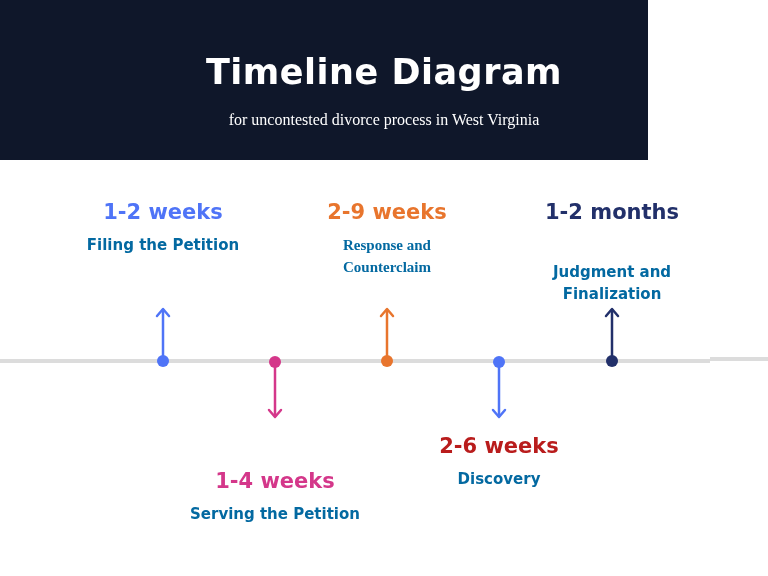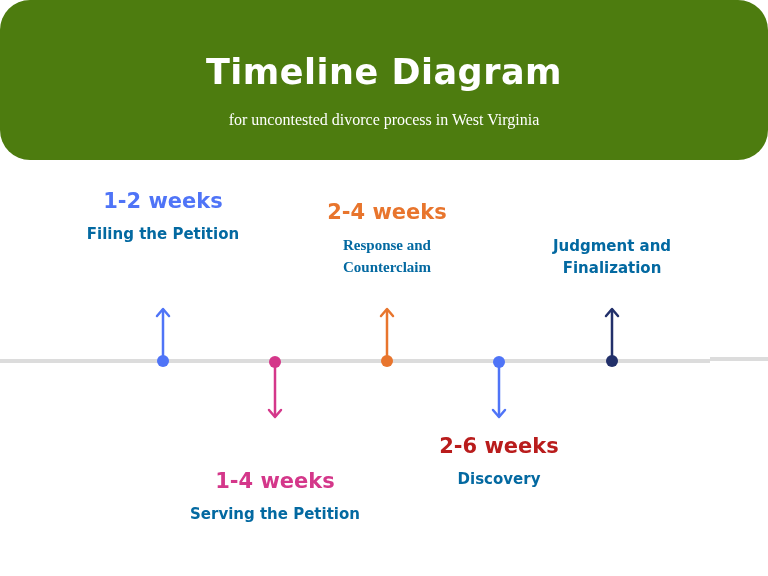--- a/index.html
+++ b/index.html
@@ -1,76 +1,77 @@
 <!DOCTYPE html>
 <html><head>
 <meta charset="utf-8">
 <style>
   html, body { margin: 0; padding: 0; }
   body { width: 768px; height: 576px; background: #ffffff; position: relative; overflow: hidden; font-family: "DejaVu Sans", sans-serif; }
-  .header { position: absolute; left: 0; top: 0; width: 768px; height: 160px; background: #4d7c0f; border-radius: 30px; }
+  .header { position: absolute; left: 0; top: 0; width: 648px; height: 160px; background: #0f172a; }
   .title { position: absolute; left: 0; top: 52px; width: 768px; text-align: center; color: #ffffff; font-family: "DejaVu Sans", sans-serif; font-weight: bold; font-size: 35px; letter-spacing: 0.5px; }
   .subtitle { position: absolute; left: 0; top: 111px; width: 768px; text-align: center; color: #ffffff; font-family: Liberation Serif, serif; font-size: 16px; }
   .line { position: absolute; background: #dcdcdc; height: 4px; }
   .event { position: absolute; width: 240px; text-align: center; }
   .dur { font-family: "DejaVu Sans", sans-serif; font-weight: bold; font-size: 21px; line-height: 26px; white-space: nowrap; }
   .lbl { font-family: "DejaVu Sans", sans-serif; font-weight: bold; font-size: 15px; line-height: 22px; color: #0369a1; margin-top: 9px; }
   svg.marker { position: absolute; overflow: visible; }
 </style>
 </head>
 <body>
 
 <div class="header">
   <div class="title">Timeline Diagram</div>
   <div class="subtitle">for uncontested divorce process in West Virginia</div>
 </div>
 
 <div class="line" style="left:0; top:359px; width:710px;"></div>
 <div class="line" style="left:710px; top:357px; width:58px;"></div>
 
-<div class="event" style="left:43px; top:188px;text-align:center;">
+<div class="event" style="left:43px; top:199px;text-align:center;">
   <div class="dur" style="color:#4f74f7;">1-2 weeks</div>
   <div class="lbl">Filing the Petition</div>
 </div>
 <svg class="marker" style="left:153px; top:306px;" width="20" height="62" viewBox="0 0 20 62">
   <line x1="10" y1="3" x2="10" y2="55" stroke="#4f74f7" stroke-width="2.5"></line>
   <polyline points="4,10 10,3 16,10" fill="none" stroke="#4f74f7" stroke-width="2.5" stroke-linecap="round" stroke-linejoin="round"></polyline>
   <circle cx="10" cy="55" r="6" fill="#4f74f7"></circle>
 </svg>
 
 <svg class="marker" style="left:265px; top:355px;" width="20" height="66" viewBox="0 0 20 66">
   <circle cx="10" cy="7" r="6" fill="#d4378a"></circle>
   <line x1="10" y1="7" x2="10" y2="62" stroke="#d4378a" stroke-width="2.5"></line>
   <polyline points="4,55 10,62 16,55" fill="none" stroke="#d4378a" stroke-width="2.5" stroke-linecap="round" stroke-linejoin="round"></polyline>
 </svg>
 <div class="event" style="left:155px; top:433px;">
   <div class="dur" style="color:#d4378a;margin-top:35px;">1-4 weeks</div>
   <div class="lbl">Serving the Petition</div>
 </div>
 
 <div class="event" style="left:267px; top:199px;">
-  <div class="dur" style="color:#e8752d;">2-4 weeks</div>
+  <div class="dur" style="color:#e8752d;">2-9 weeks</div>
   <div class="lbl" style="width:130px; margin-left:55px;font-family:Liberation Serif, serif;">Response and Counterclaim</div>
 </div>
 <svg class="marker" style="left:377px; top:306px;" width="20" height="62" viewBox="0 0 20 62">
   <line x1="10" y1="3" x2="10" y2="55" stroke="#e8752d" stroke-width="2.5"></line>
   <polyline points="4,10 10,3 16,10" fill="none" stroke="#e8752d" stroke-width="2.5" stroke-linecap="round" stroke-linejoin="round"></polyline>
   <circle cx="10" cy="55" r="6" fill="#e8752d"></circle>
 </svg>
 
 <svg class="marker" style="left:489px; top:355px;" width="20" height="66" viewBox="0 0 20 66">
   <circle cx="10" cy="7" r="6" fill="#4f74f7"></circle>
   <line x1="10" y1="7" x2="10" y2="62" stroke="#4f74f7" stroke-width="2.5"></line>
   <polyline points="4,55 10,62 16,55" fill="none" stroke="#4f74f7" stroke-width="2.5" stroke-linecap="round" stroke-linejoin="round"></polyline>
 </svg>
 <div class="event" style="left:379px; top:433px;">
   <div class="dur" style="color:#b91c1c;">2-6 weeks</div>
   <div class="lbl">Discovery</div>
 </div>
 
 <div class="event" style="left:492px; top:199px;">
+  <div class="dur" style="color:#22306a;">1-2 months</div>
   <div class="lbl" style="width:130px; margin-left:55px;margin-top:36px;">Judgment and Finalization</div>
 </div>
 <svg class="marker" style="left:602px; top:306px;" width="20" height="62" viewBox="0 0 20 62">
   <line x1="10" y1="3" x2="10" y2="55" stroke="#22306a" stroke-width="2.5"></line>
   <polyline points="4,10 10,3 16,10" fill="none" stroke="#22306a" stroke-width="2.5" stroke-linecap="round" stroke-linejoin="round"></polyline>
   <circle cx="10" cy="55" r="6" fill="#22306a"></circle>
 </svg>
 
 </body></html>

